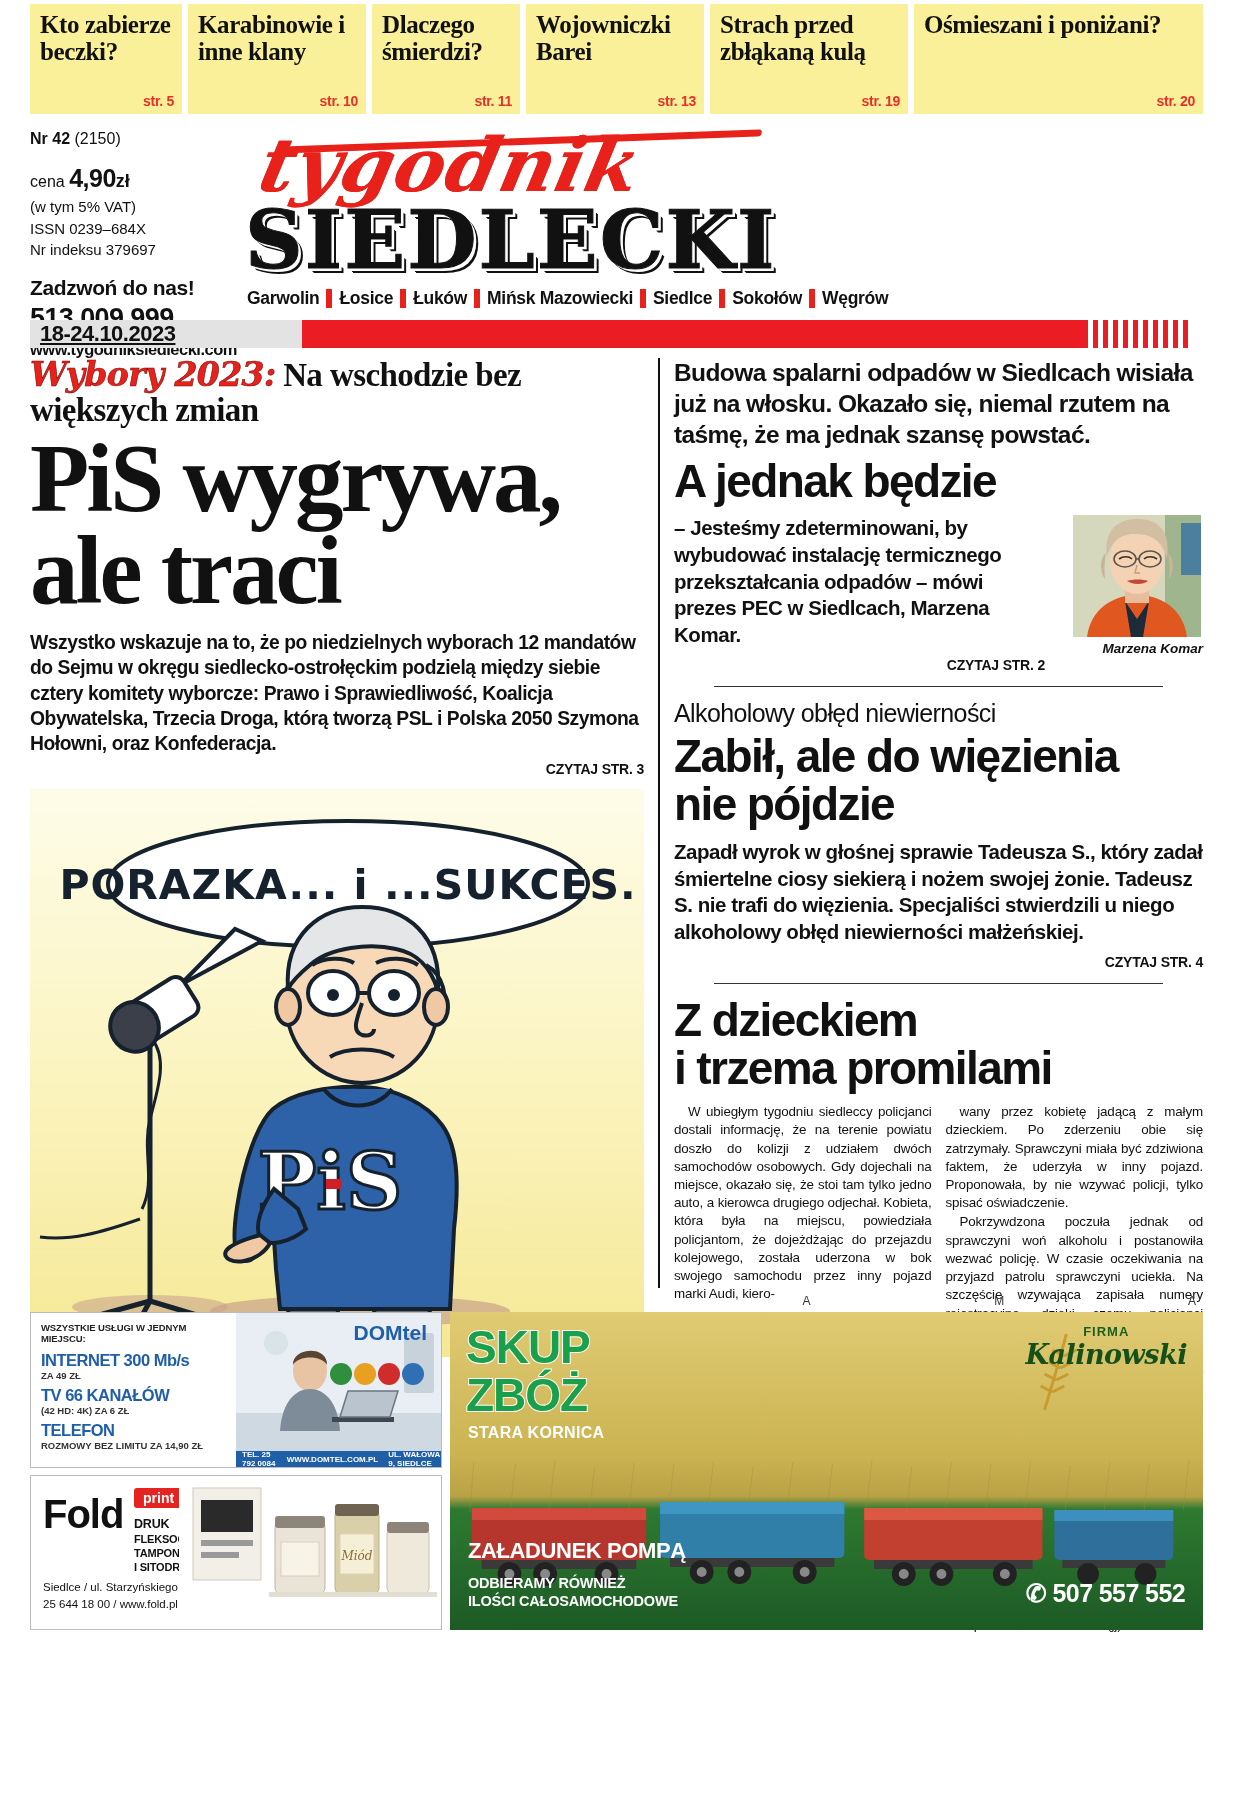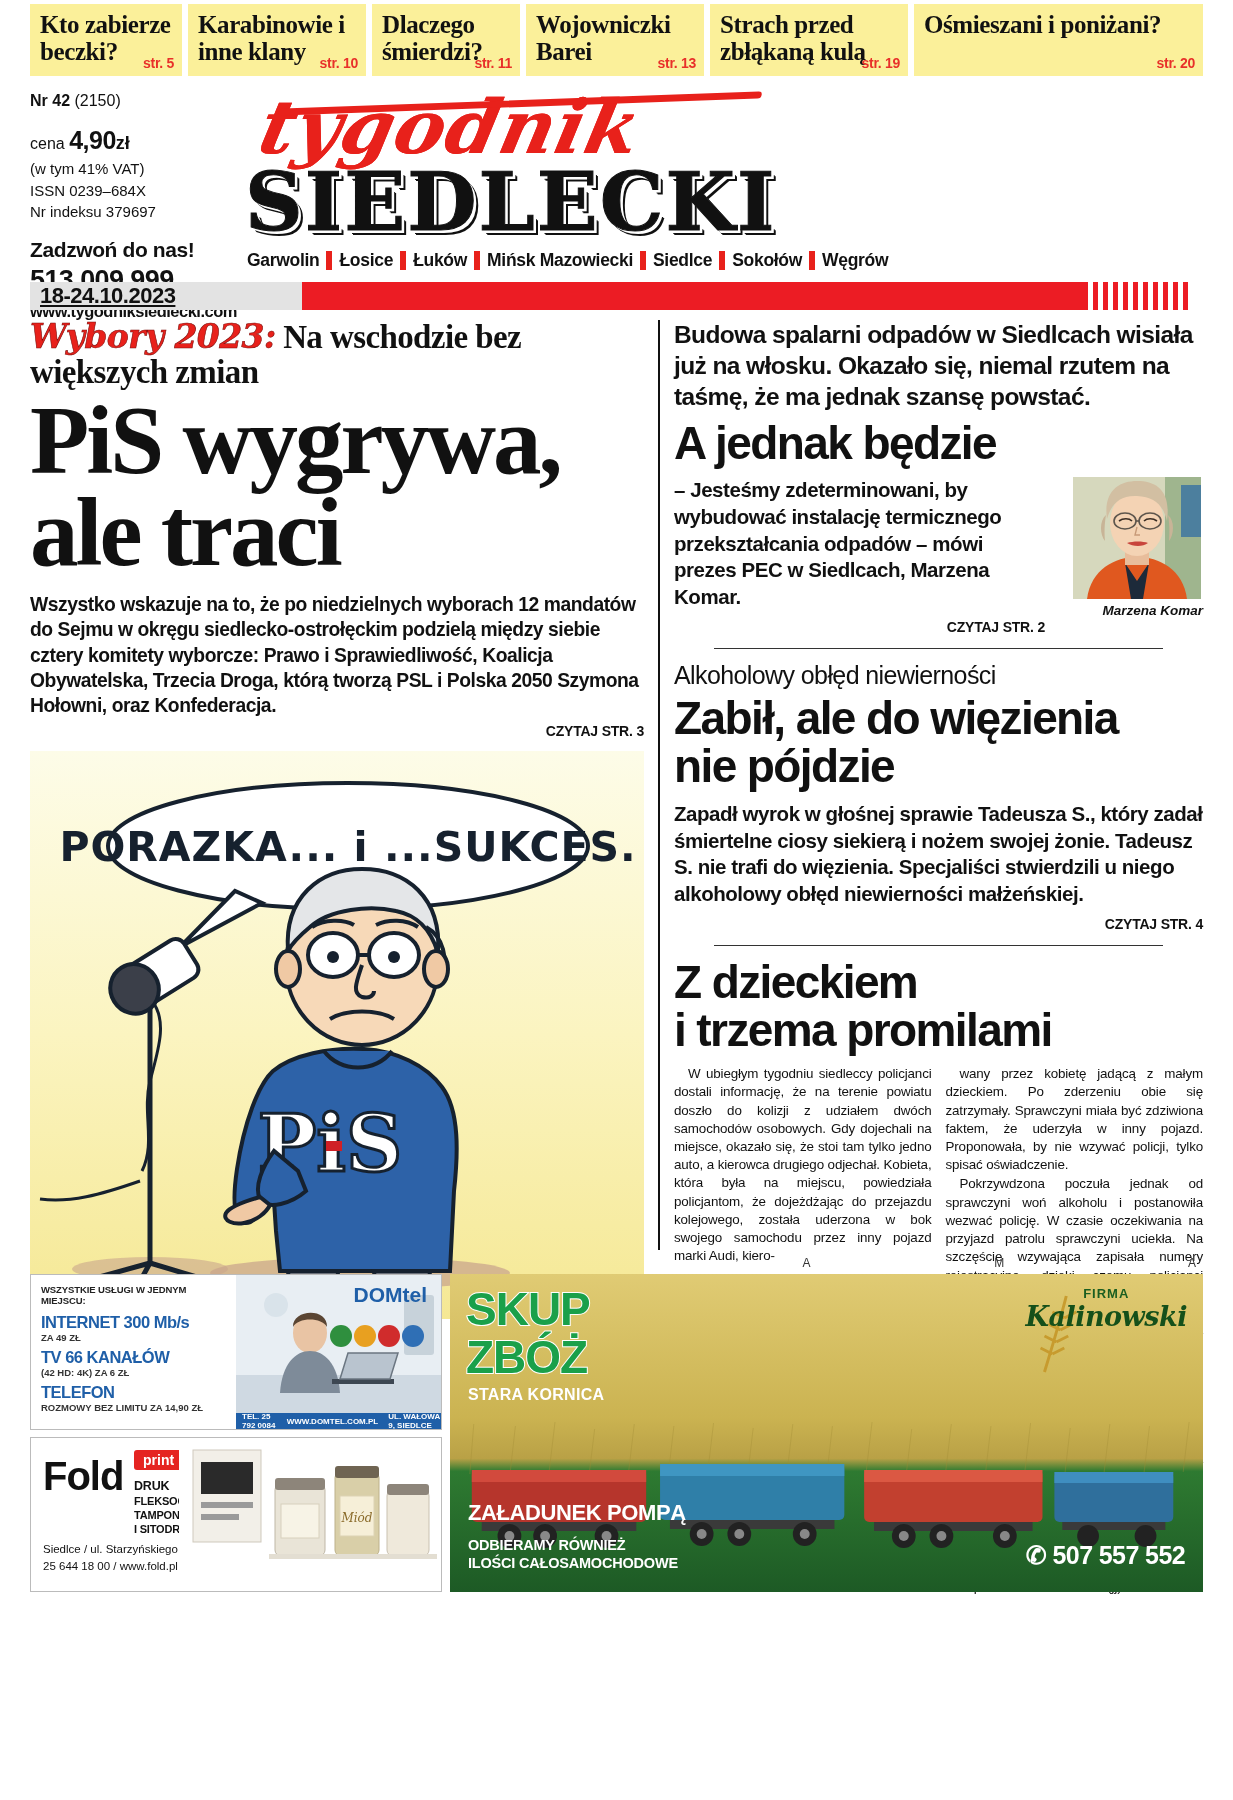--- a/index.html
+++ b/index.html
@@ -8,21 +8,21 @@
     width: 1233px; height: 1800px;
     background: #ffffff;
     font-family: "Liberation Sans", sans-serif;
     color: #111;
     overflow: hidden;
     position: relative;
   }
   .page { width: 1233px; height: 1800px; position: relative; padding: 0 30px; }
 
   
-  .teaser-bar { display: flex; gap: 6px; padding-top: 4px; height: 76px; }
+  .teaser-bar { display: flex; gap: 6px; padding-top: 4px; height: 114px; }
   .teaser {
     background: #fbf09a; flex: 1 1 0; position: relative;
     padding: 8px 10px 4px 10px;
     font-family: "Liberation Serif", serif;
     font-weight: 700; font-size: 25px; line-height: 1.07;
     color: #111; letter-spacing: -0.4px;
   }
   .teaser:nth-child(1) { flex: 0 0 152px; }
   .teaser:nth-child(2) { flex: 0 0 178px; }
   .teaser:nth-child(3) { flex: 0 0 148px; }
@@ -225,21 +225,21 @@
   <div class="masthead">
     <div class="mast-left">
       <div class="nr">
         <b>Nr 42</b>
         <span>(2150)</span>
       </div>
       <div class="cena">
         <span>cena</span>
         <span class="big">4,90</span><span class="zl">zł</span>
       </div>
-      <div class="small">(w tym 41% VAT)</div>
+      <div class="small">(w tym 5% VAT)</div>
       <div class="small">ISSN 0239–684X</div>
       <div class="small">Nr indeksu 379697</div>
       <div class="zadzwon">Zadzwoń do nas!</div>
       <div class="phone">513 009 999</div>
       <div class="www">www.tygodniksiedlecki.com</div>
     </div>
 
     <div class="mast-right">
       <div class="logo-script">
         <span class="swash"></span>

